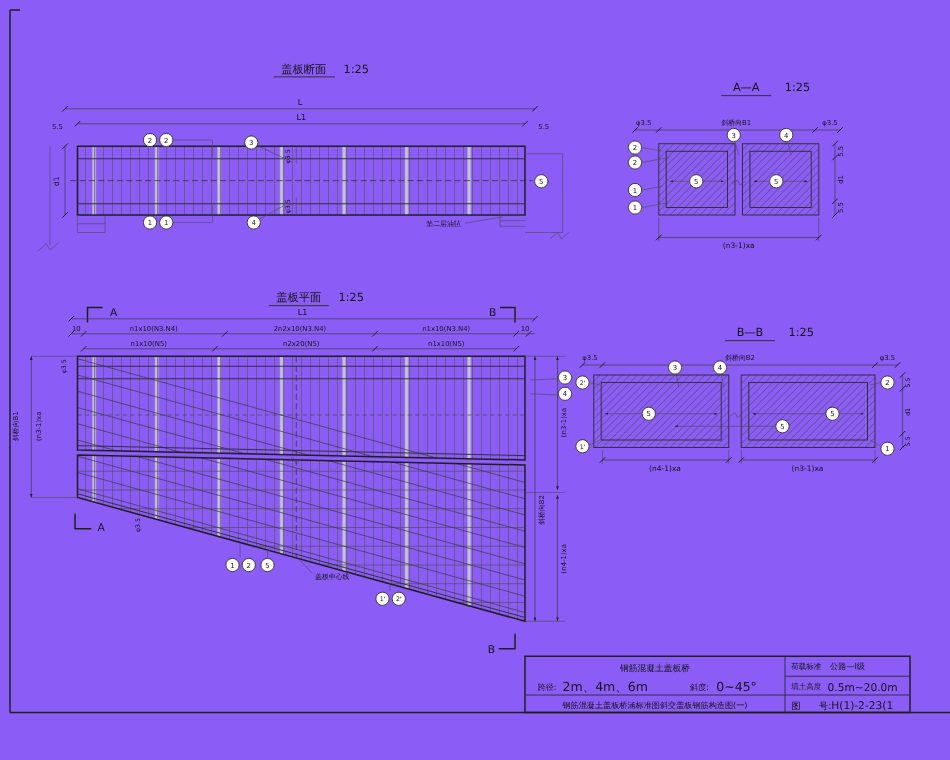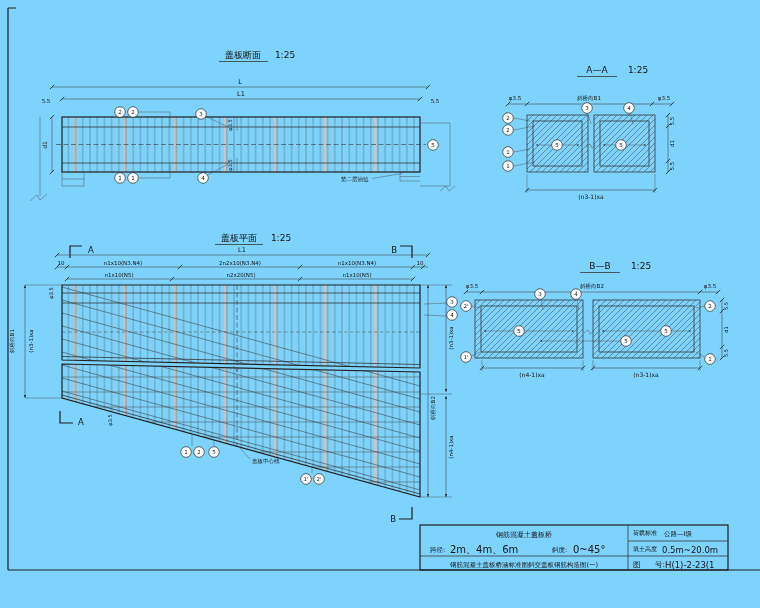--- a/index.html
+++ b/index.html
@@ -1,16 +1,16 @@
 <!DOCTYPE html>
 <html><head>
 <meta charset="utf-8">
 <style>
   html,body{margin:0;padding:0;background:#fff;}
-  #sheet{width:760px;height:608px;position:relative;background:#7dd3fc;overflow:hidden;}
+  #sheet{width:760px;height:608px;position:relative;background:#8b5cf6;overflow:hidden;}
   svg{display:block;}
   .ln{stroke:#2e2e2e;stroke-width:.75;fill:none}
   .thk{stroke:#1f1f1f;stroke-width:1.2;fill:none}
   .thin{stroke:#4a4a4a;stroke-width:.45;fill:none}
   .dim{stroke:#3a3a3a;stroke-width:.55;fill:none}
   .tk{stroke:#222;stroke-width:.8;fill:none}
   .dsh{stroke:#333;stroke-width:.6;fill:none;stroke-dasharray:5 2.5}
   .dsh2{stroke:#444;stroke-width:.5;fill:none;stroke-dasharray:3.5 2.5}
   text{font-family:"DejaVu Sans",sans-serif;fill:#141414}
   .mid{text-anchor:middle}.end{text-anchor:end}

